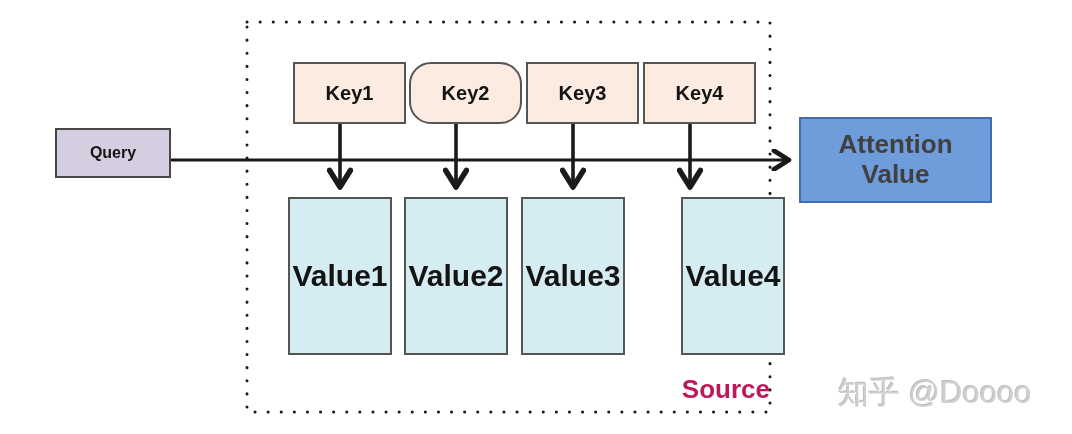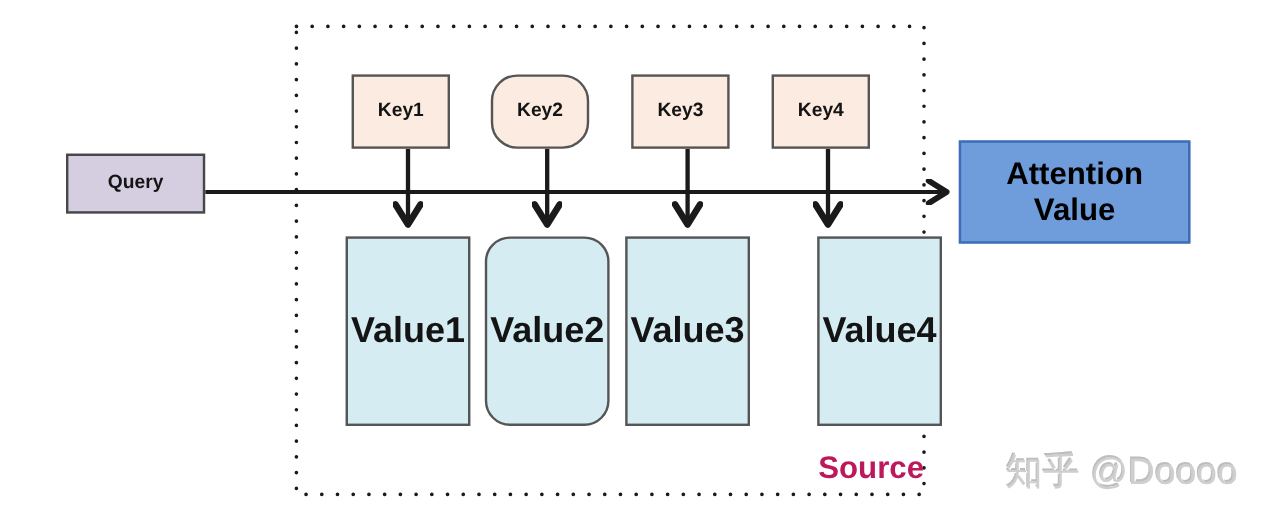--- a/index.html
+++ b/index.html
@@ -38,45 +38,45 @@
     font-weight: bold;
     color: #141414;
   }
   .query-box {
     left: 55px; top: 128px; width: 116px; height: 50px;
     background: var(--query-fill);
     border: 2px solid #474747;
     font-size: 16px;
   }
   .key-box {
-    top: 62px; width: 82px; height: 62px;
+    top: 62px; width: 113px; height: 62px;
     background: var(--key-fill);
     border: 2px solid var(--box-border);
-    font-size: 16px;
+    font-size: 20px;
   }
   .key-1 { left: 293px; }
   .key-2 { left: 409px; border-radius: 22px; }
   .key-3 { left: 526px; }
   .key-4 { left: 643px; }
   .value-box {
     top: 197px; width: 104px; height: 158px;
     background: var(--value-fill);
     border: 2px solid var(--box-border);
     font-size: 30px;
   }
   .value-1 { left: 288px; }
-  .value-2 { left: 404px; border-radius: 21px; }
+  .value-2 { left: 404px; }
   .value-3 { left: 521px; }
   .value-4 { left: 638px; margin-left: 43px; }
   .attention-box {
     left: 799px; top: 117px; width: 193px; height: 86px;
     background: var(--output-fill);
     border: 2px solid var(--output-border);
     font-size: 26px;
-    color: #000000;
+    color: #404040;
     line-height: 1.15;
     padding: 0 12px;
   }
   .source-label {
     position: absolute;
     left: 247px; top: 374px; width: 523px;
     text-align: right;
     font-size: 26px;
     font-weight: bold;
     color: #be185d;

